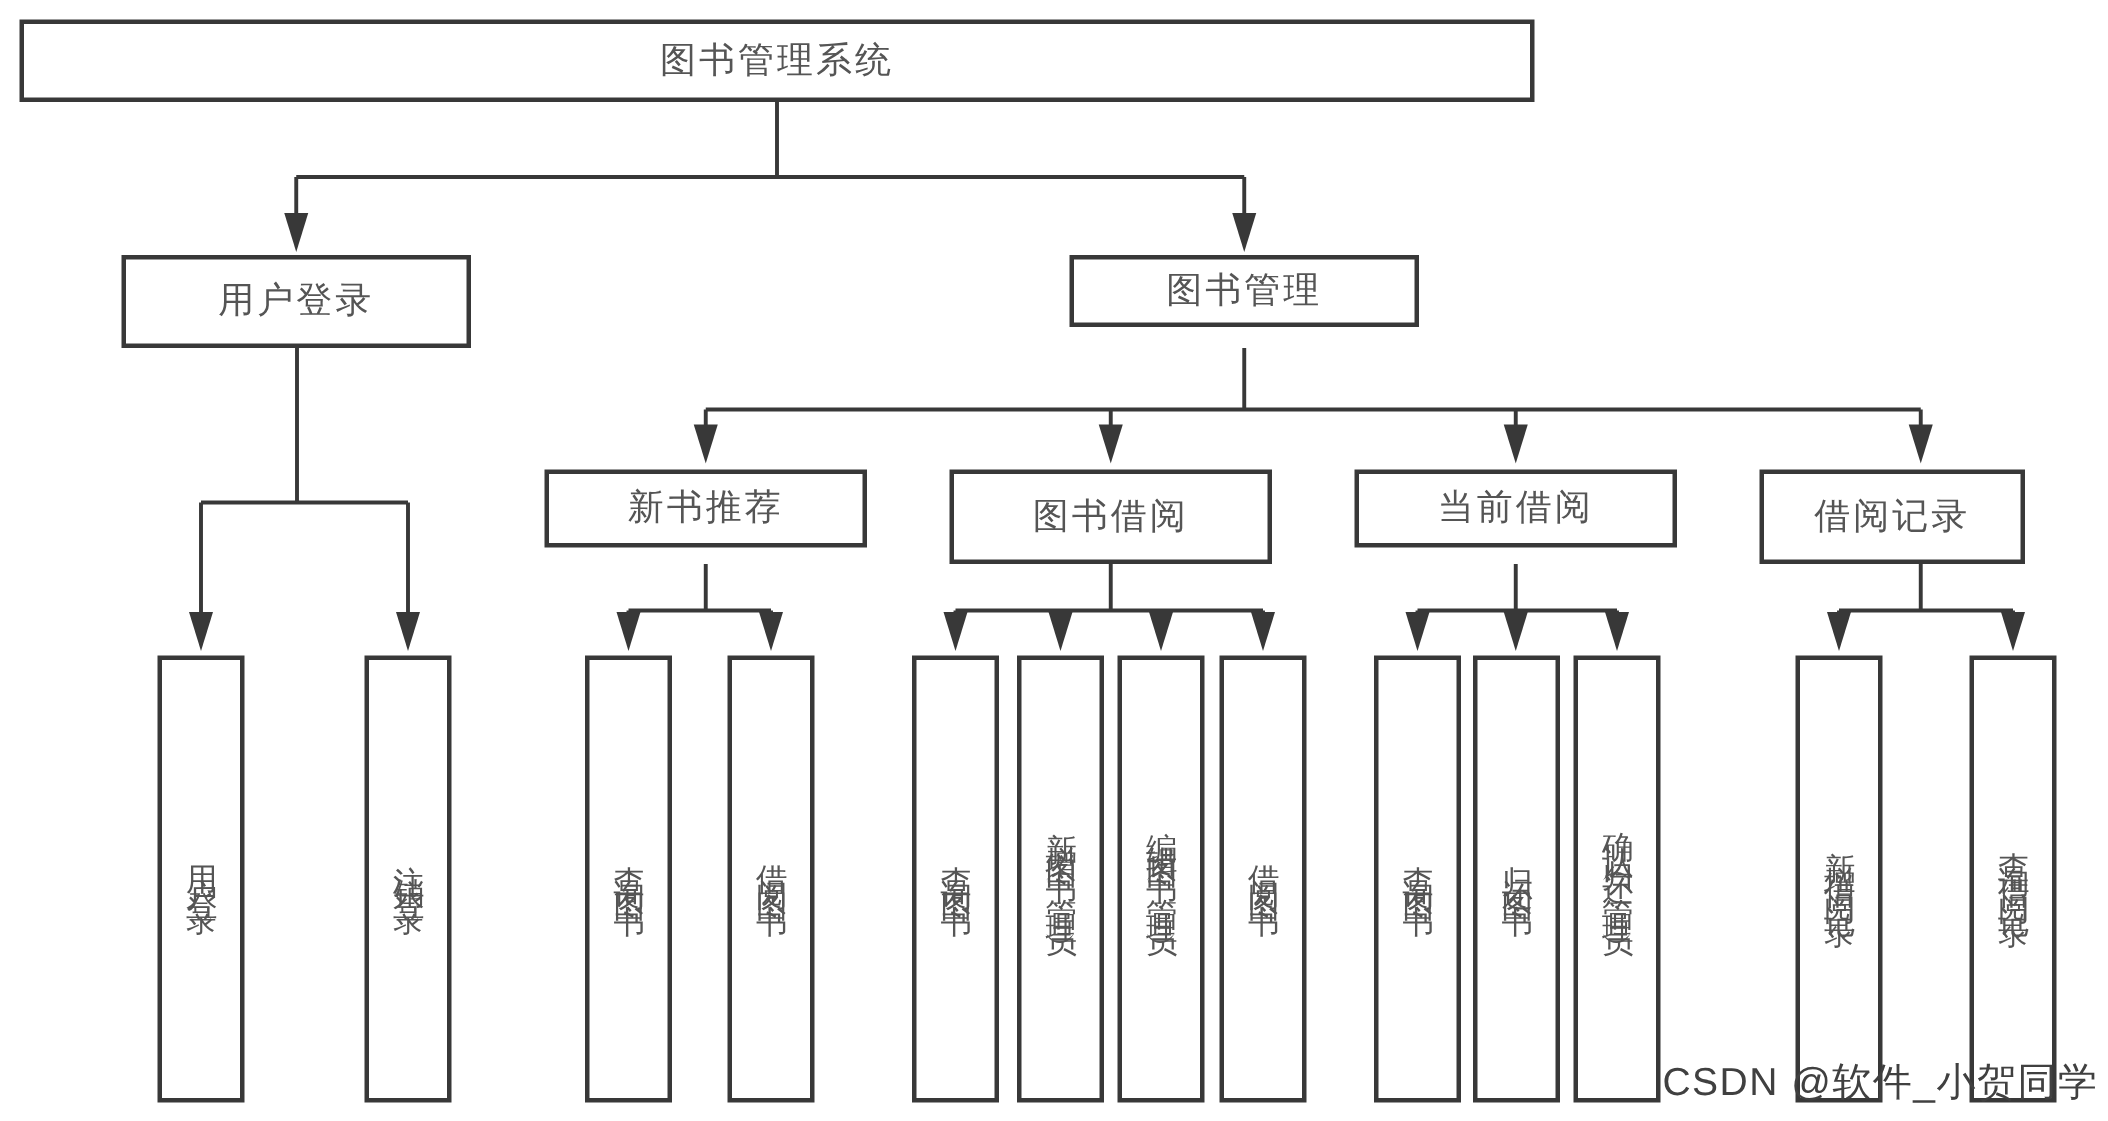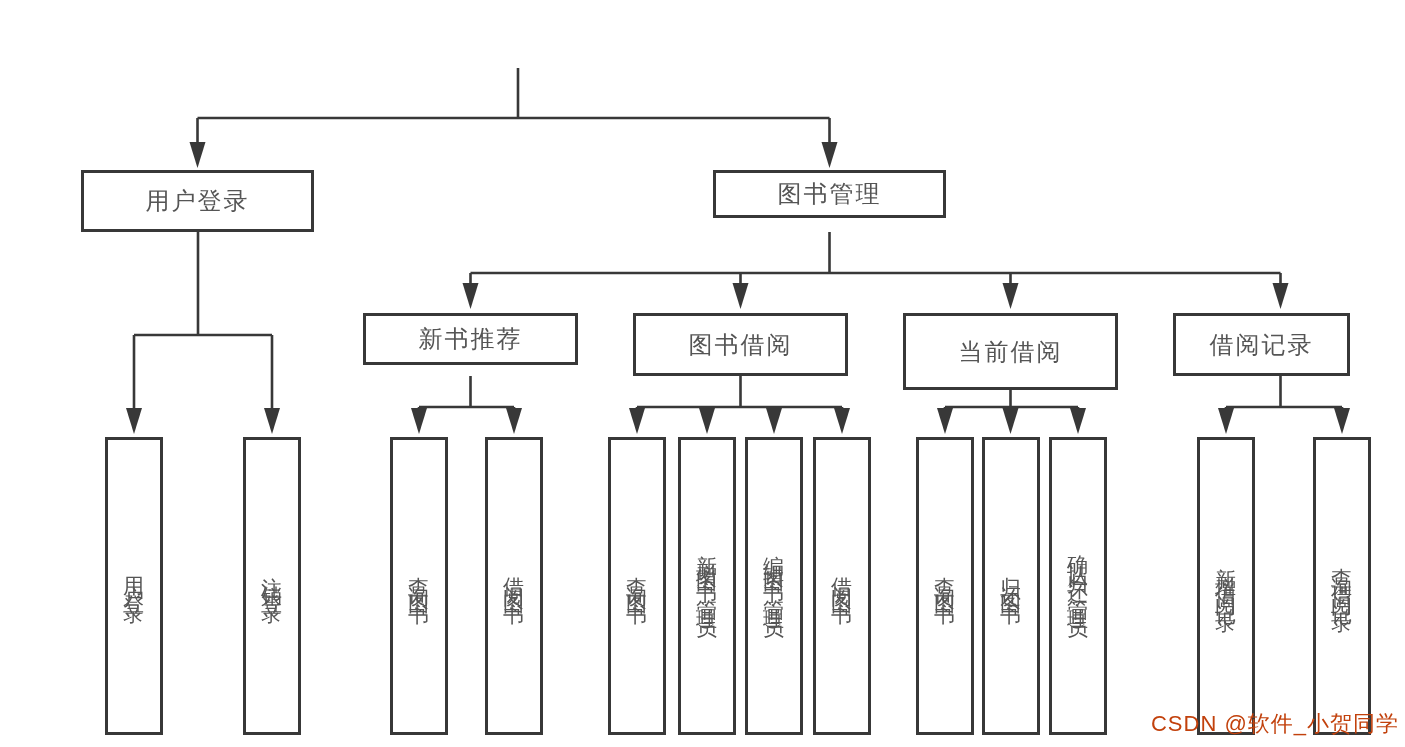--- a/index.html
+++ b/index.html
@@ -45,23 +45,23 @@
     text-orientation: mixed;
     font-size: 21px;
     letter-spacing: 9px;
     line-height: 1;
     white-space: nowrap;
   }
   .watermark {
     position: absolute;
     right: 6px;
     bottom: 8px;
-    font-size: 22px;
+    font-size: 26px;
     letter-spacing: 1px;
-    color: #c2410c;
+    color: #404040;
     white-space: nowrap;
     margin-left: 28px;
   }
 </style>
 </head>
 <body>
 
 <div class="canvas">
 
   <svg class="connectors" width="1405" height="747" viewBox="0 0 1405 747">
@@ -107,35 +107,38 @@
       <polygon stroke="none" points="1070,408 1086,408 1078,434"></polygon>
     </g>
 
     <g stroke="#383838" stroke-width="2.6" fill="#383838">
       <path fill="none" d="M1280.5 376 V407 M1226 407 H1342 M1226 407 V412 M1342 407 V412"></path>
       <polygon stroke="none" points="1218,408 1234,408 1226,434"></polygon>
       <polygon stroke="none" points="1334,408 1350,408 1342,434"></polygon>
     </g>
   </svg>
 
+  <div class="box h-box" style="left:13px; top:13px; width:1010px; height:55px;">
+    <span class="label">图书管理系统</span>
+  </div>
 
   <div class="box h-box" style="left:81px; top:170px; width:233px; height:62px;">
     <span class="label">用户登录</span>
   </div>
   <div class="box h-box" style="left:713px; top:170px; width:233px; height:48px;">
     <span class="label">图书管理</span>
   </div>
 
   <div class="box h-box" style="left:363px; top:313px; width:215px; height:52px;">
     <span class="label">新书推荐</span>
   </div>
   <div class="box h-box" style="left:633px; top:313px; width:215px; height:63px;">
     <span class="label">图书借阅</span>
   </div>
-  <div class="box h-box" style="left:903px; top:313px; width:215px; height:77px;">
+  <div class="box h-box" style="left:903px; top:313px; width:215px; height:52px;">
     <span class="label">当前借阅</span>
   </div>
   <div class="box h-box" style="left:1173px; top:313px; width:177px; height:63px;">
     <span class="label">借阅记录</span>
   </div>
 
   <div class="box v-box" style="left:105px; top:437px; width:58px; height:298px;">
     <span class="label">用户登录</span>
   </div>
   <div class="box v-box" style="left:243px; top:437px; width:58px; height:298px;">

